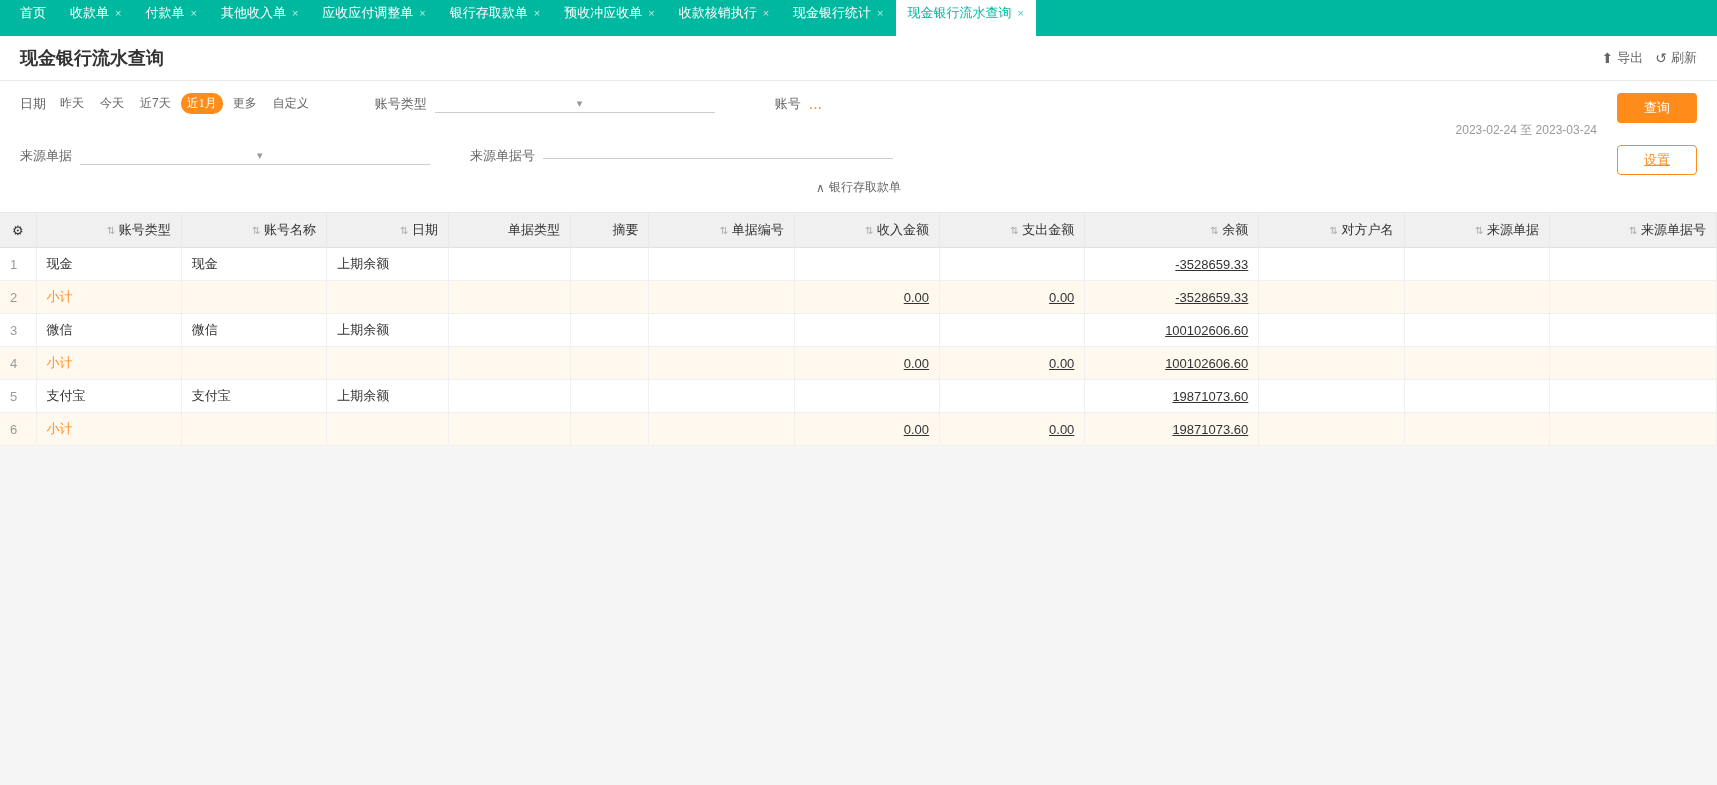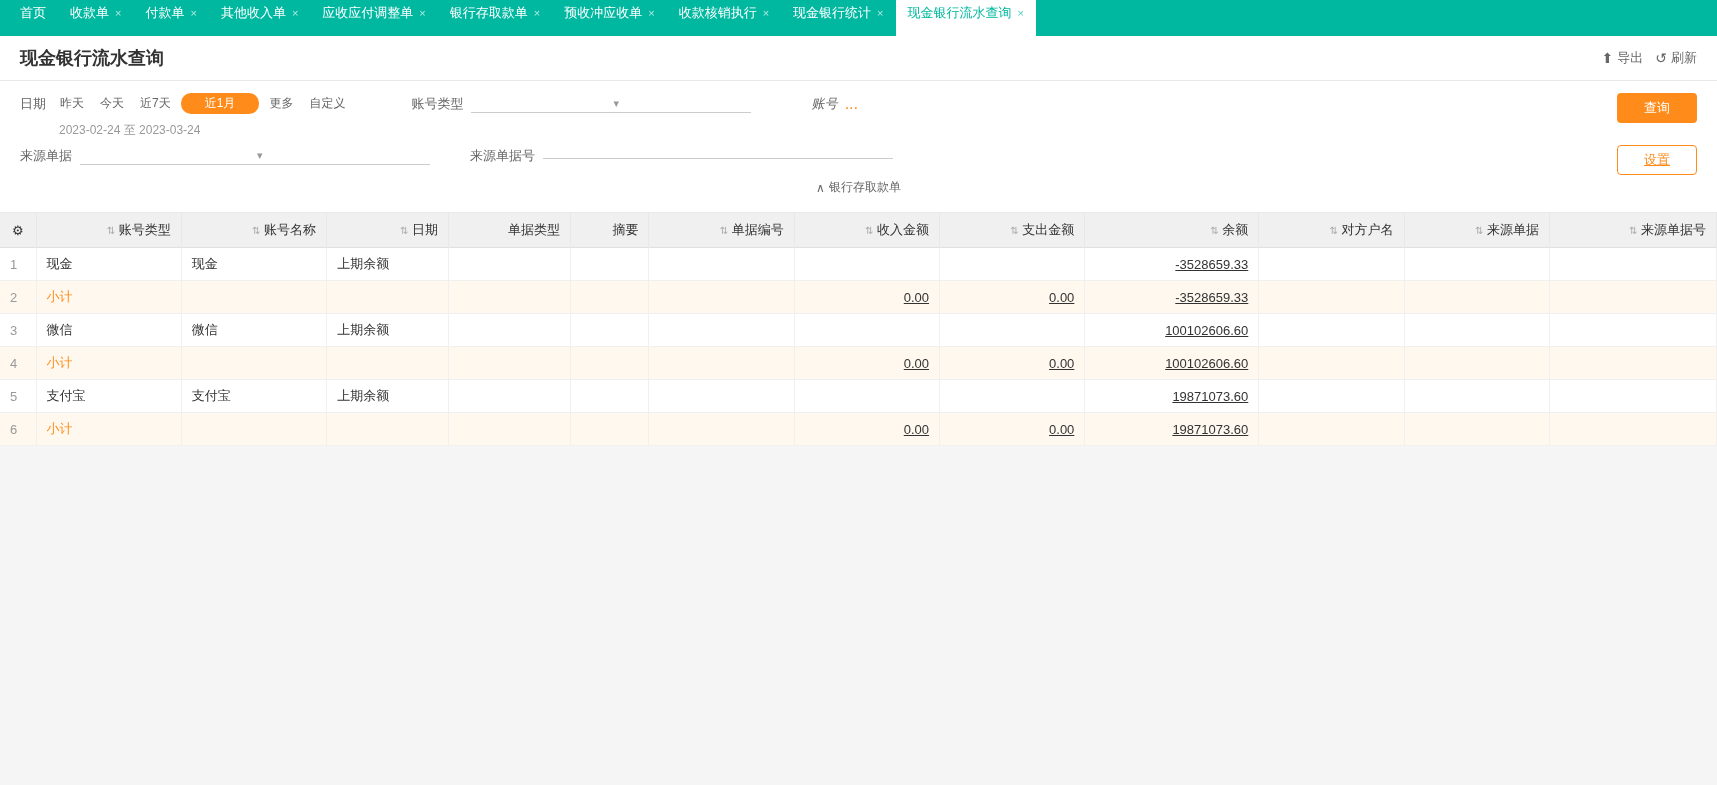--- a/index.html
+++ b/index.html
@@ -97,21 +97,22 @@
       font-size: 12px;
       color: #666;
       cursor: pointer;
       border: none;
       background: none;
     }
     .date-btn.active {
       background: #ff8c1a;
       color: #fff;
       border-radius: 10px;
-      padding: 2px 24px;
+      padding: 2px 6px;
+      font-family: Liberation Serif, serif;
     }
     .date-range {
       font-size: 12px;
       color: #999;
       margin-top: 2px;
     }
     .filter-select {
       display: flex;
       align-items: center;
       gap: 4px;
@@ -293,27 +294,27 @@
             <button class="date-btn">自定义</button>
           </div>
         </div>
         <div class="filter-group" style="margin-left:40px;">
           <span class="filter-label">账号类型</span>
           <div class="filter-select" style="min-width:280px;">
             <span></span>
             <span class="arrow">▾</span>
           </div>
         </div>
-        <div class="filter-group" style="margin-left:40px;font-style:italic;">
+        <div class="filter-group" style="margin-left:40px;">
           <span class="filter-label">账号</span>
           <span class="ellipsis-btn">...</span>
         </div>
       </div>
 
-      <div style="margin-left:39px; margin-bottom:8px;">
+      <div style="margin-left:28px; margin-bottom:8px;text-align:right;">
         <span class="date-range">2023-02-24 至 2023-03-24</span>
       </div>
 
       <div class="filter-row">
         <div class="filter-group">
           <span class="filter-label">来源单据</span>
           <div class="filter-select" style="min-width:350px;">
             <span></span>
             <span class="arrow">▾</span>
           </div>

